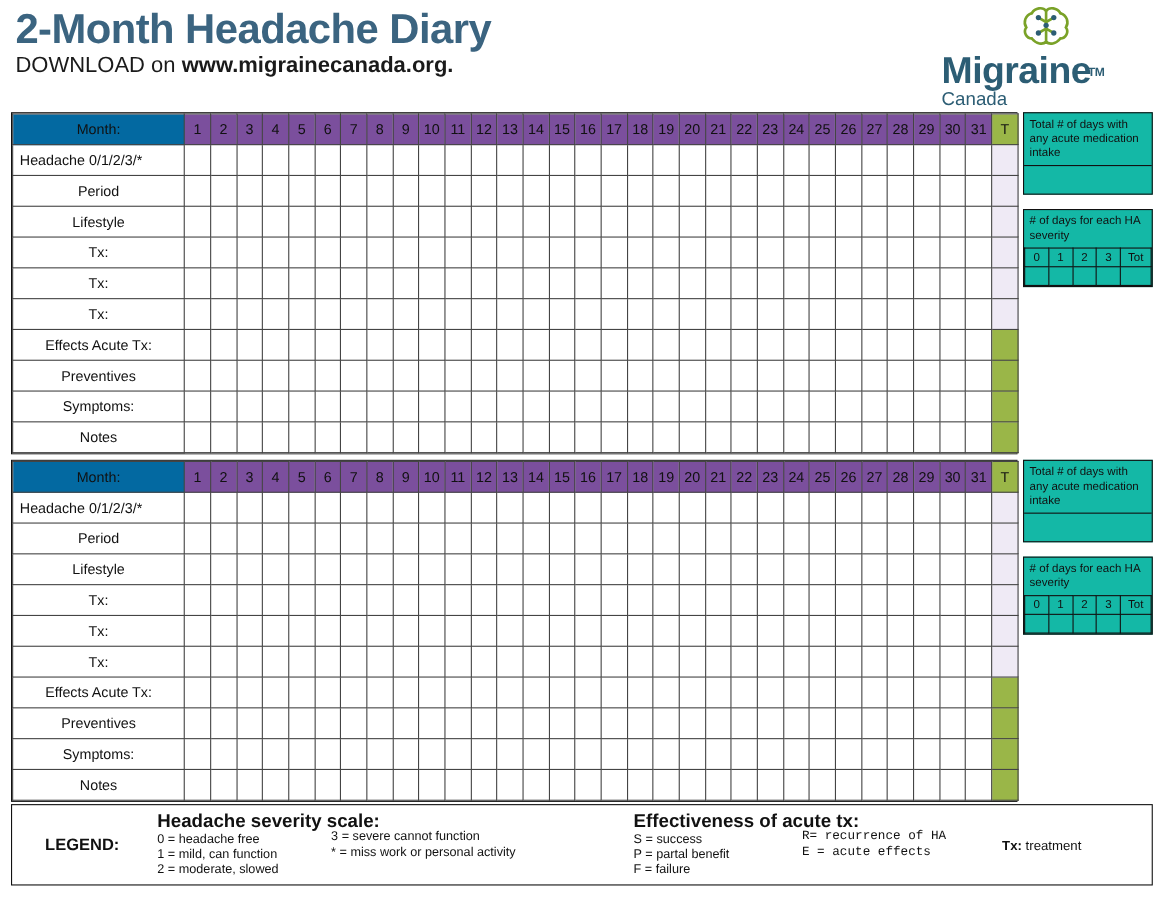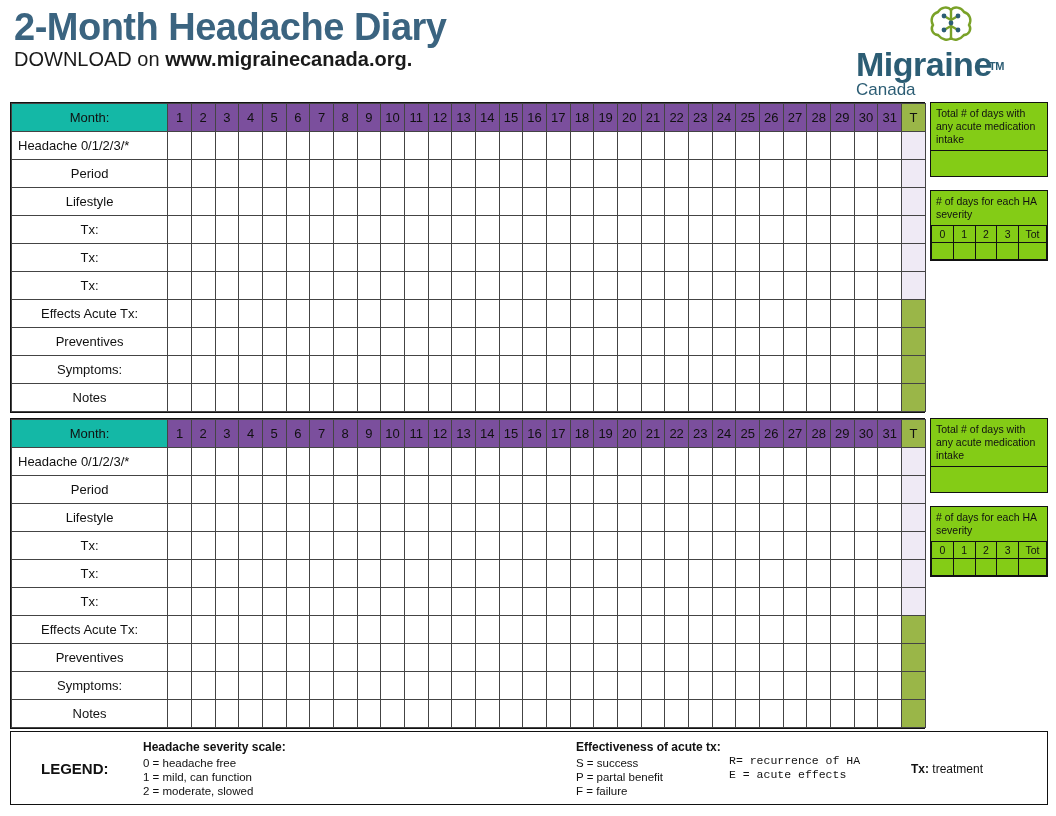--- a/index.html
+++ b/index.html
@@ -105,21 +105,21 @@
     text-align: left;
     padding-left: 6px;
     padding-right: 0;
   }
   th.monthcell {
     width: 155px;
     text-align: left;
     padding-left: 6px;
     font-size: 14px;
     font-weight: bold;
-    background: #14b8a6;
+    background: #0369a1;
   }
   th.daycell {
     width: 23.5px;
     background: #7b4f9d;
     color: #fff;
     font-weight: bold;
     font-size: 12.5px;
   }
   th.totalcell {
     width: 23.5px;
@@ -134,21 +134,21 @@
 
   
   .sidebox {
     position: absolute;
     left: 930px;
     width: 118px;
     border: 1.5px solid #111;
     font-size: 10.5px;
     color: #111;
     line-height: 13px;
-    background: #84cc16;
+    background: #14b8a6;
   }
   .sidebox .sb-text {
     padding: 4px 5px 4px 5px;
   }
   .sidebox .sb-fill {
     border-top: 1px solid #111;
     height: 26px;
   }
   table.sevtable {
     border-collapse: collapse;
@@ -174,21 +174,21 @@
     background: #fff;
   }
   .legend-title {
     position: absolute;
     left: 30px; top: 28px;
     font-size: 15px;
     font-weight: bold;
     color: #111;
   }
   .lg-col { position: absolute; font-size: 11.5px; color: #111; line-height: 14px; }
-  .lg-head { font-weight: bold; font-size: 12px; margin-bottom: 2px; }
+  .lg-head { font-weight: bold; font-size: 17px; margin-bottom: 2px; }
   .lg-c1 { left: 132px; top: 8px; }
   .lg-c2 { left: 290px; top: 22px; }
   .lg-c3 { left: 565px; top: 8px; }
   .lg-c4 { left: 718px; top: 22px; font-family: Liberation Mono, monospace; }
   .lg-c5 { left: 900px; top: 30px; font-size: 12px; }
   .lg-c5 b { font-weight: bold; }
 </style>
 </head>
 <body>
 
@@ -1068,20 +1068,24 @@
   <div class="legend">
     <div class="legend-title">LEGEND:</div>
 
     <div class="lg-col lg-c1">
       <div class="lg-head">Headache severity scale:</div>
       <div>0 = headache free</div>
       <div>1 = mild, can function</div>
       <div>2 = moderate, slowed</div>
     </div>
 
+    <div class="lg-col lg-c2">
+      <div>3 = severe cannot function</div>
+      <div>* = miss work or personal activity</div>
+    </div>
 
     <div class="lg-col lg-c3">
       <div class="lg-head">Effectiveness of acute tx:</div>
       <div>S = success</div>
       <div>P = partal benefit</div>
       <div>F = failure</div>
     </div>
 
     <div class="lg-col lg-c4">
       <div>R= recurrence of HA</div>

